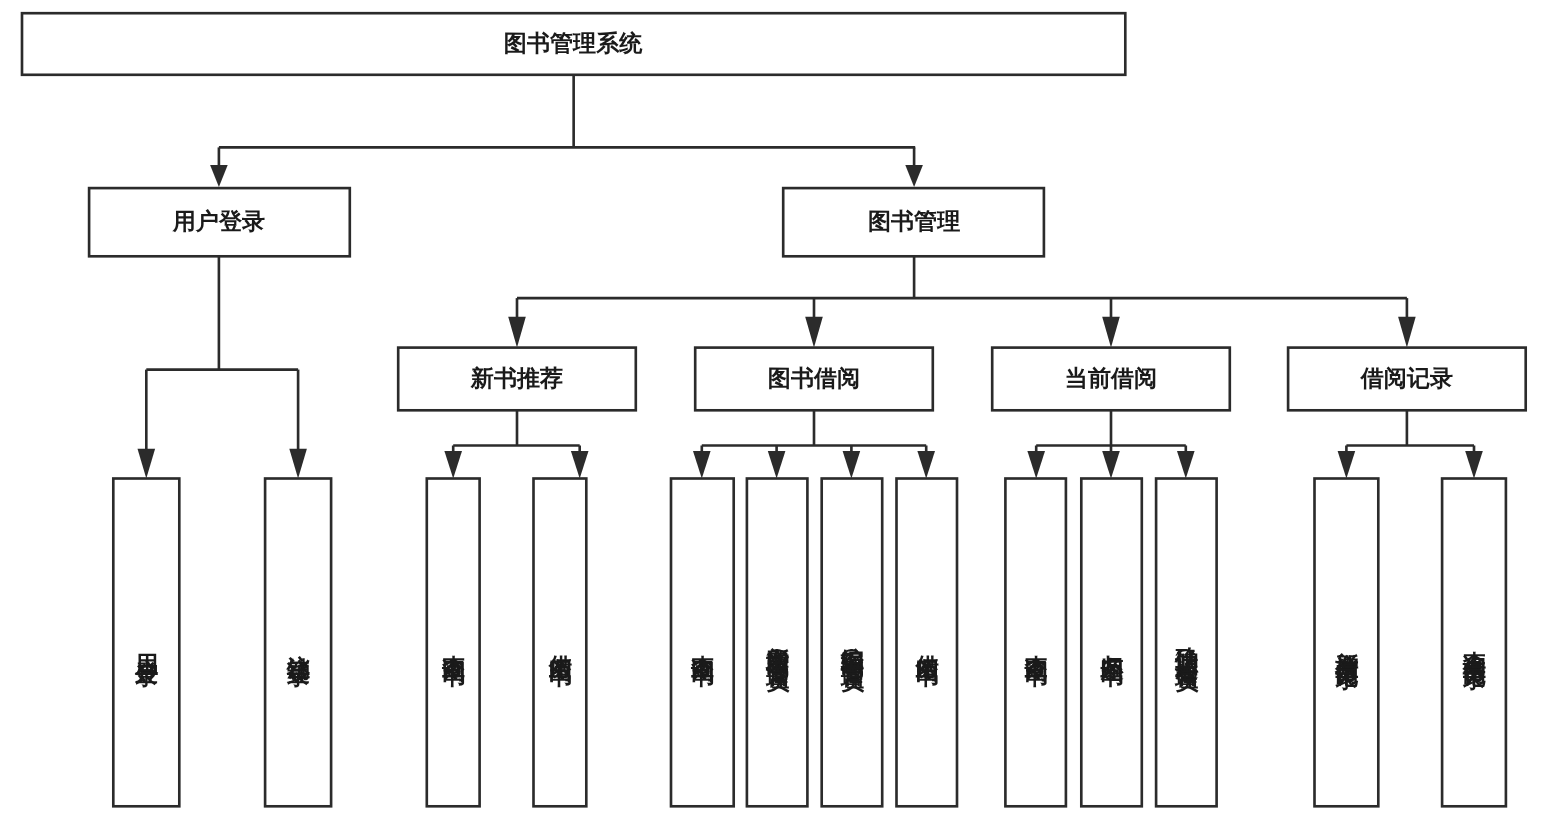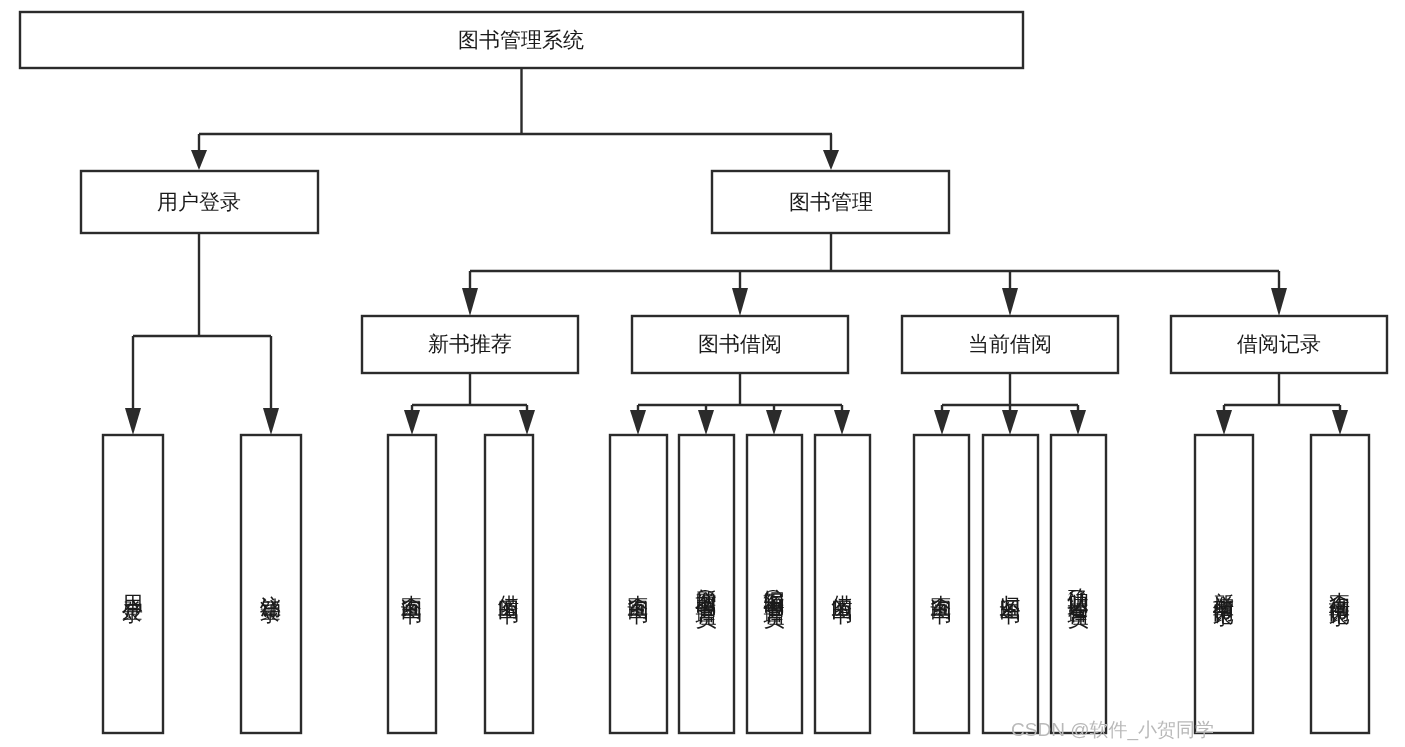--- a/index.html
+++ b/index.html
@@ -11,20 +11,21 @@
     width: 1405px;
     height: 747px;
     font-family: "Liberation Sans", "DejaVu Sans", sans-serif;
     overflow: hidden;
   }
   #diagram-root {
     position: relative;
     width: 1222px;
     height: 747px;
     background: #ffffff;
+    font-weight: bold;
   }
   svg.diagram-canvas {
     position: absolute;
     top: 0;
     left: 0;
     width: 1405px;
     height: 747px;
   }
   .node-box {
     fill: #ffffff;
@@ -224,15 +225,14 @@
   <div class="leaf-label" style="left:747px; top:435px; width:55px; height:298px;">编辑图书（管理员）</div>
   <div class="leaf-label" style="left:815px; top:435px; width:55px; height:298px;">借阅图书</div>
 
   <div class="leaf-label" style="left:914px; top:435px; width:55px; height:298px;">查询图书</div>
   <div class="leaf-label" style="left:983px; top:435px; width:55px; height:298px;">归还图书</div>
   <div class="leaf-label" style="left:1051px; top:435px; width:55px; height:298px;">确认归还（管理员）</div>
 
   <div class="leaf-label" style="left:1195px; top:435px; width:58px; height:298px;">新增借阅记录</div>
   <div class="leaf-label" style="left:1311px; top:435px; width:58px; height:298px;">查询借阅记录</div>
 
-  <div class="watermark">CSDN @软件_小贺同学</div>
 
 </div>
 
 </body></html>

